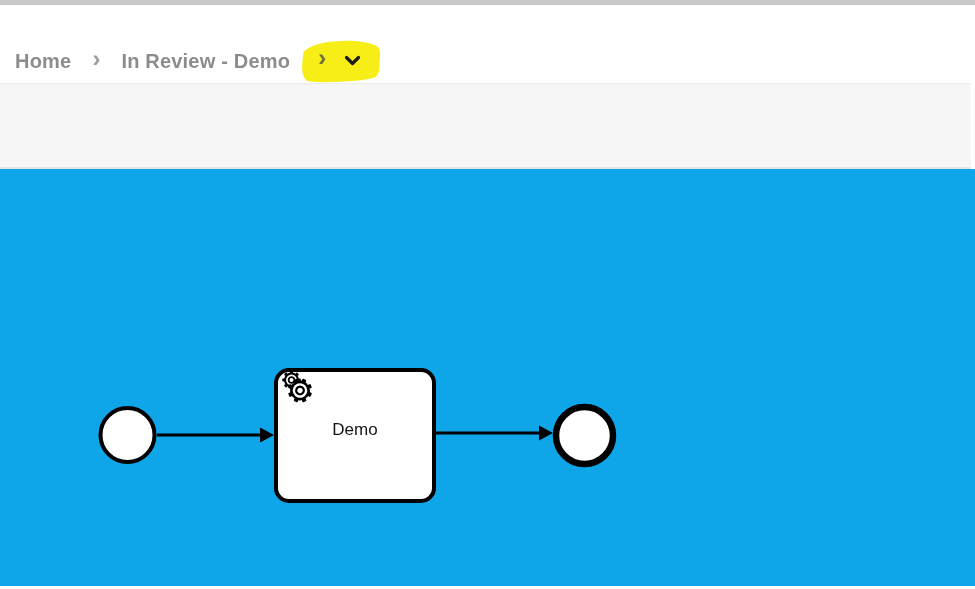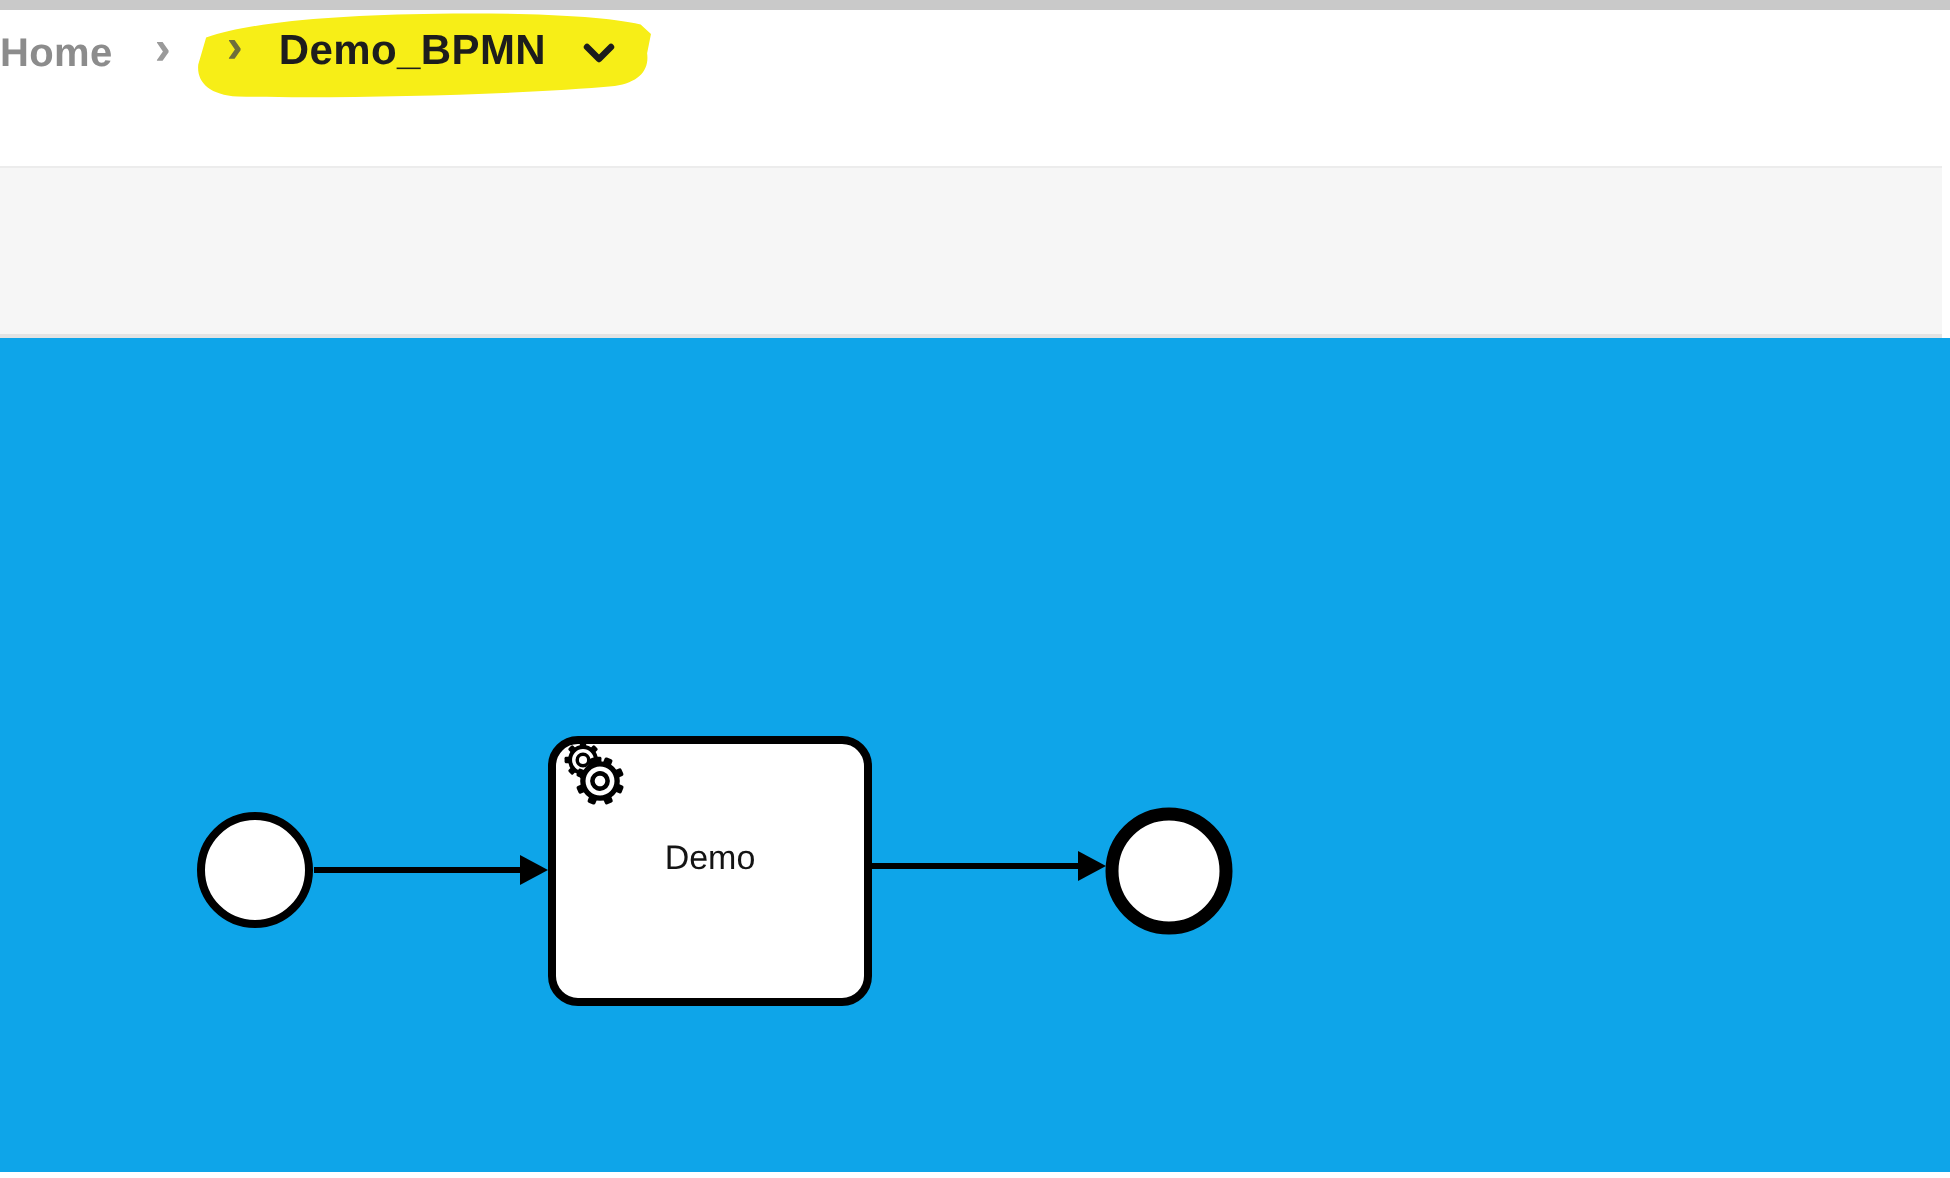--- a/index.html
+++ b/index.html
@@ -9,21 +9,22 @@
     background: #ffffff;
     overflow: hidden;
     position: relative;
   }
   .top-strip { height: 5px; background: #c9c9c9; }
 
   .breadcrumb-bar {
     height: 78px;
     background: #ffffff;
     display: flex;
-    align-items: flex-start;
+    align-items: flex-end;
+    padding-left: 15px;
   }
   .breadcrumb { display: flex; align-items: center; gap: 21px; }
   .crumb {
     color: #8c8c8c;
     font-size: 20px;
     font-weight: 600;
     letter-spacing: 0.2px;
     white-space: nowrap;
     cursor: pointer;
   }
@@ -74,27 +75,27 @@
 </style>
 </head>
 <body>
 
 <div class="top-strip"></div>
 
 <header class="breadcrumb-bar">
   <nav class="breadcrumb">
     <span class="crumb">Home</span>
     <span class="sep">›</span>
+    <span class="crumb">In Review - Demo</span>
 
     <span class="current-group">
       <svg class="marker" viewBox="0 0 226 46" preserveAspectRatio="none" aria-hidden="true">
         <path d="M7 13 C 30 5, 70 2, 120 2 C 160 2, 200 4, 219 9 L 224 14 L 222 24 C 223 33, 218 39, 206 41 C 160 45, 70 46, 22 44 C 8 43, 2 36, 3 27 Z" fill="#f7ee17"></path>
       </svg>
       <span class="sep sep-dark">›</span>
-      <span class="crumb current">Demo_BPMN</span>
       <svg class="chev" viewBox="0 0 17 11">
         <polyline points="2.5,2.5 8.5,8.5 14.5,2.5" fill="none" stroke="#1c1c1c" stroke-width="3.2" stroke-linecap="round" stroke-linejoin="round"></polyline>
       </svg>
     </span>
   </nav>
 </header>
 
 <div class="toolbar"></div>
 
 <main class="canvas">

